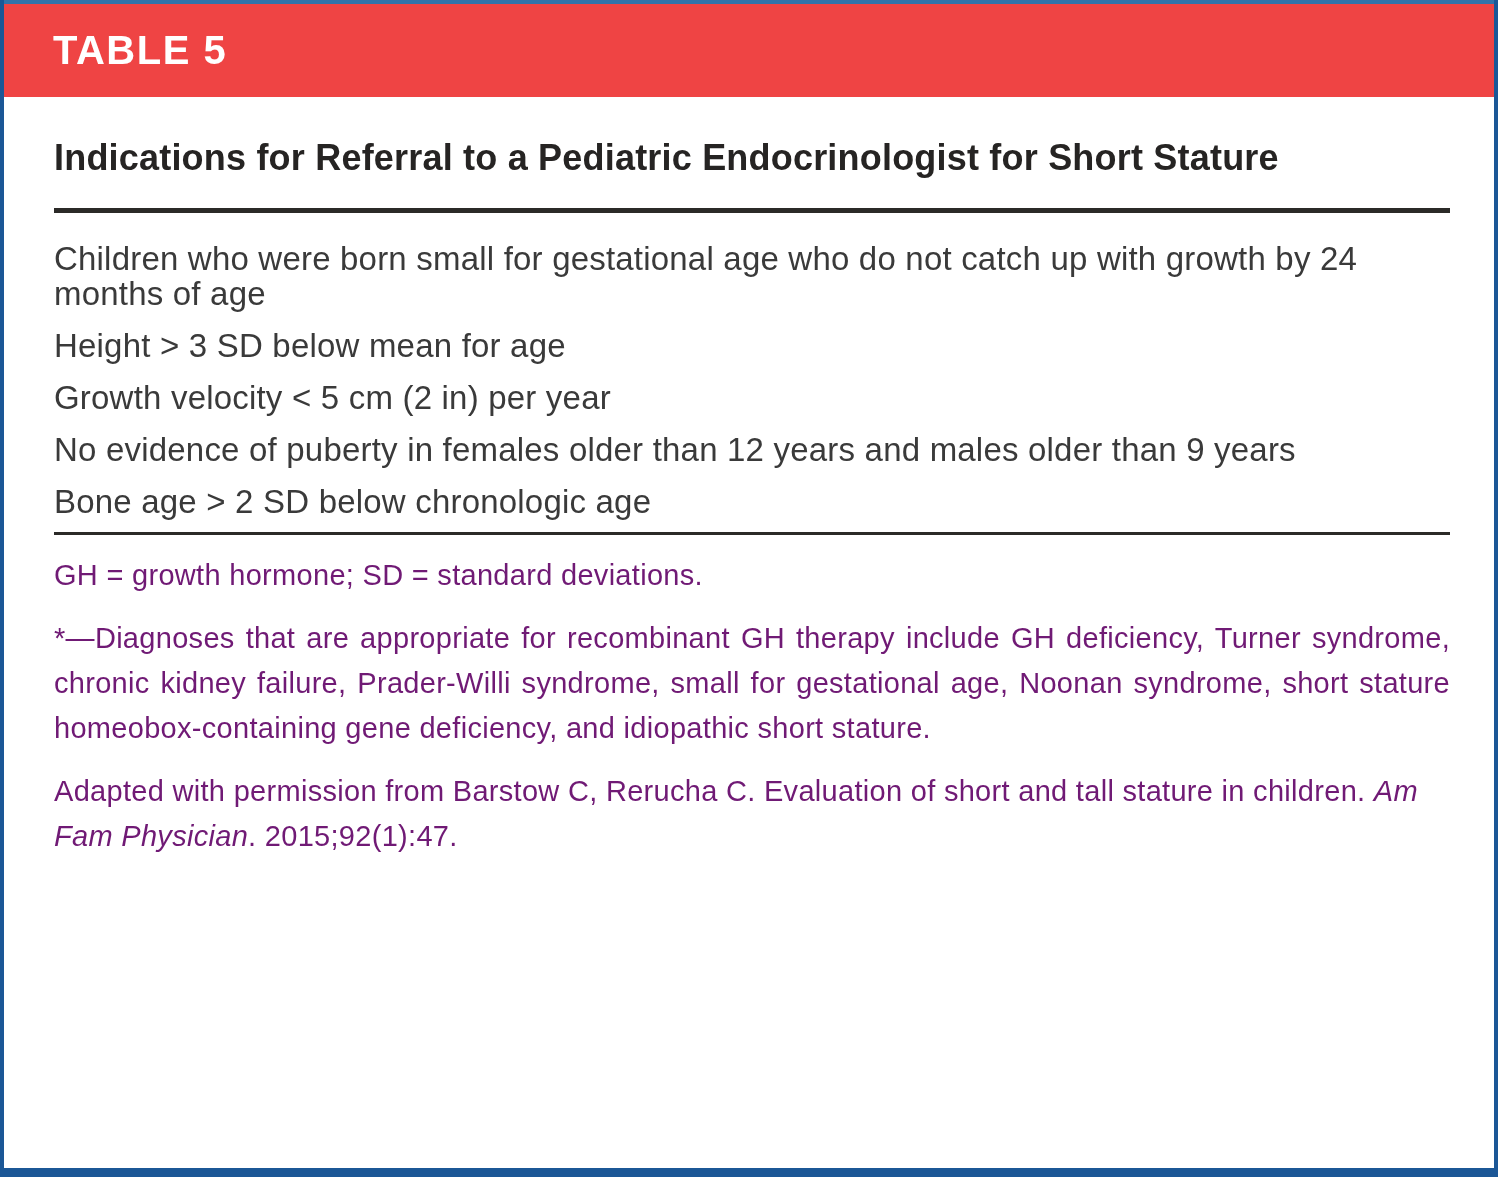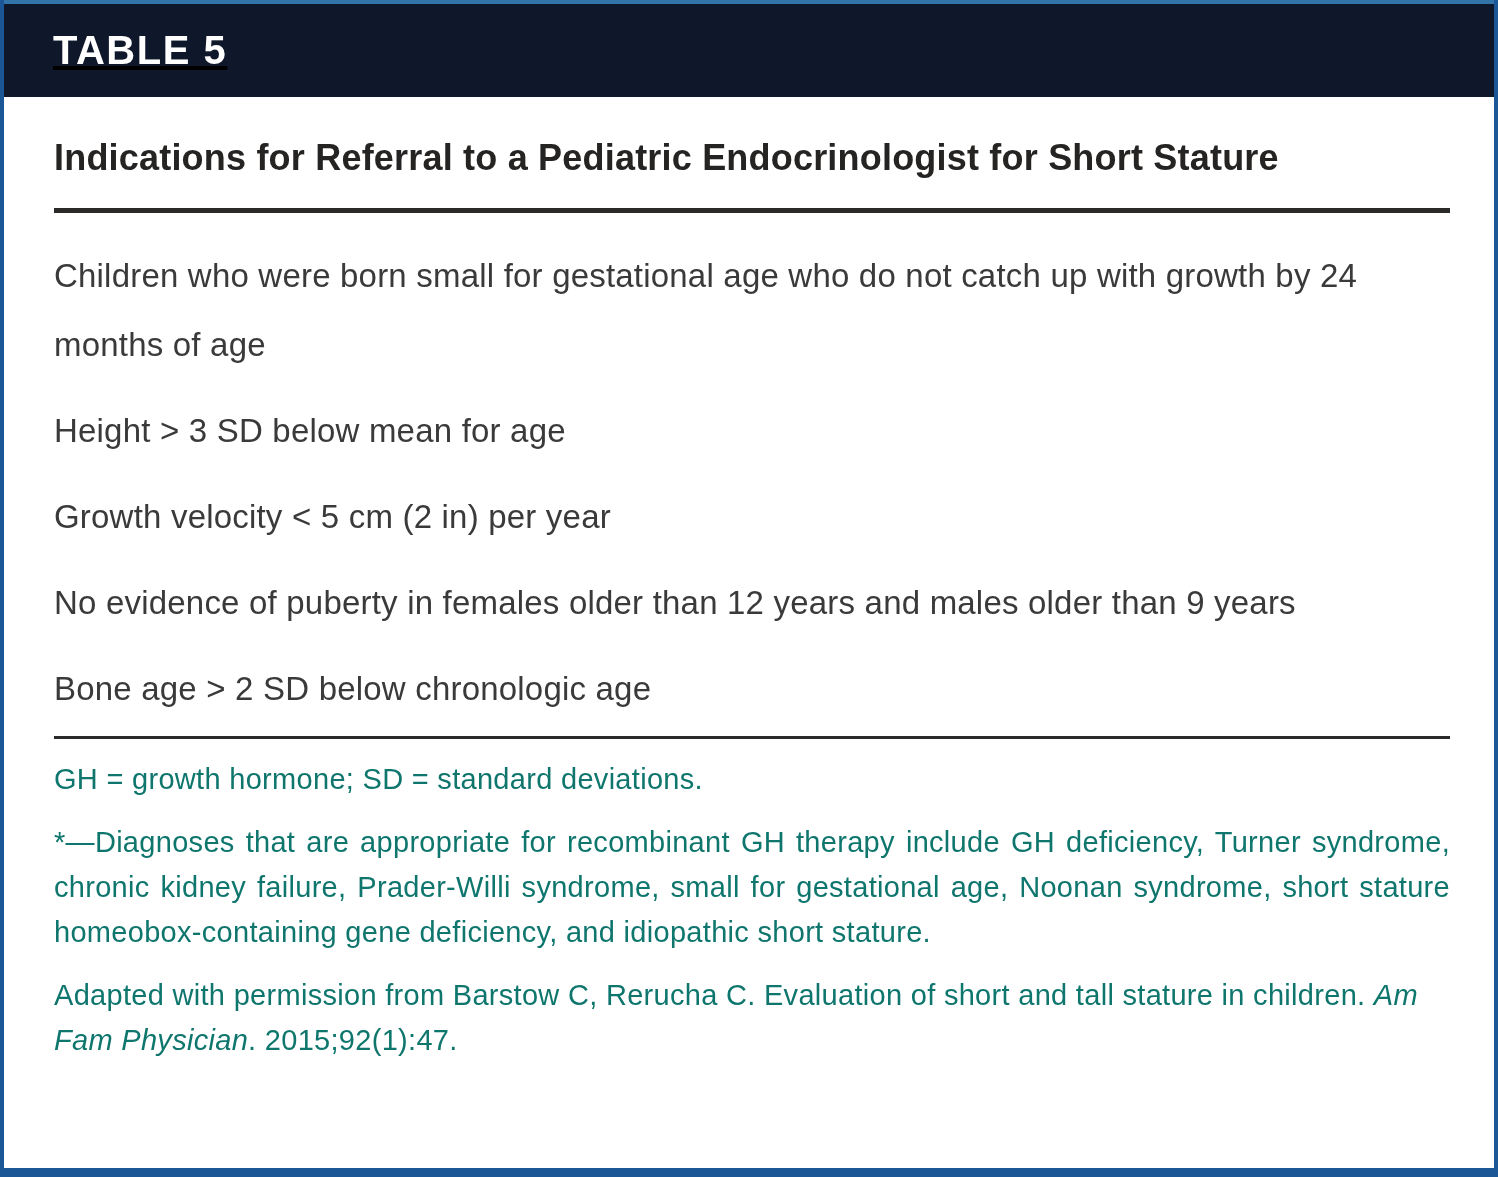--- a/index.html
+++ b/index.html
@@ -11,26 +11,25 @@
     height: 1177px;
     background: #ffffff;
     border-left: 4px solid #1b5796;
     border-right: 4px solid #1b5796;
     border-bottom: 9px solid #1b5796;
     overflow: hidden;
   }
 
   .banner {
     height: 97px;
-    background: #0f172a;
+    background: #ef4444;
     border-top: 4px solid #3273aa;
     display: flex;
     align-items: center;
     padding-left: 49px;
-    text-decoration: underline;
   }
   .banner-label {
     color: #ffffff;
     font-size: 40px;
     font-weight: 700;
     letter-spacing: 1.5px;
   }
 
   .content {
     padding: 0 44px 0 50px;
@@ -57,31 +56,31 @@
     background: #2b2a28;
     border: none;
   }
 
   .indication-list {
     list-style: none;
     margin-top: 28px;
   }
   .indication-list li {
     font-size: 33px;
-    line-height: 69px;
+    line-height: 35px;
     color: #3a3a3a;
     margin-bottom: 17px;
     letter-spacing: 0.2px;
   }
   .indication-list li:last-child { margin-bottom: 0; }
 
   .footnotes p {
     font-size: 29px;
     line-height: 45px;
-    color: #0f766e;
+    color: #701a75;
     margin-top: 18px;
     letter-spacing: 0.3px;
   }
   .footnote-asterisk { text-align: justify; }
   .journal-italic { font-style: italic; }
 </style>
 </head>
 <body>
 
 <div class="table-figure">

